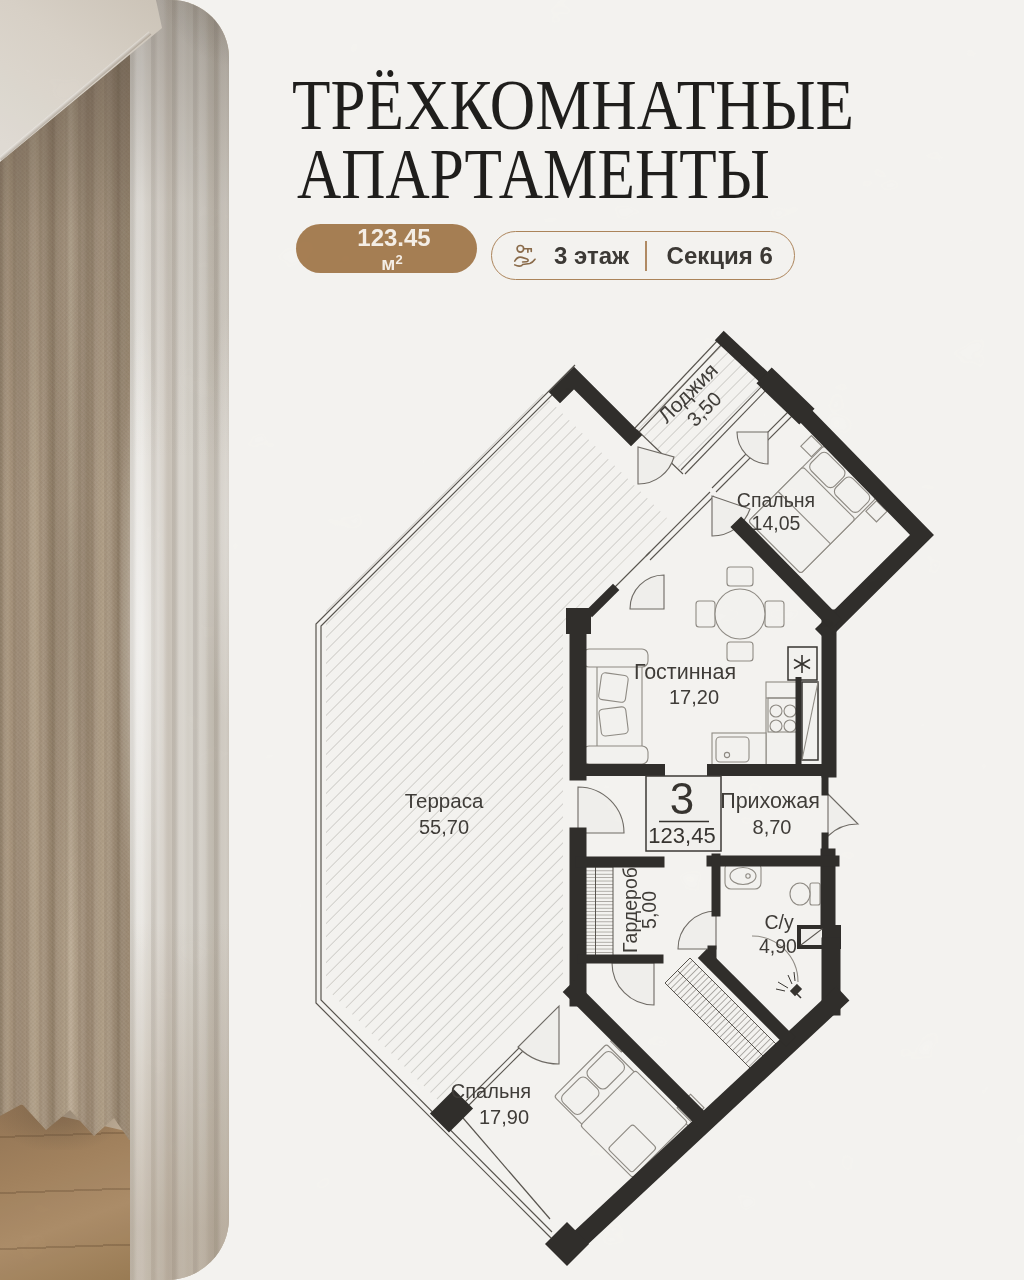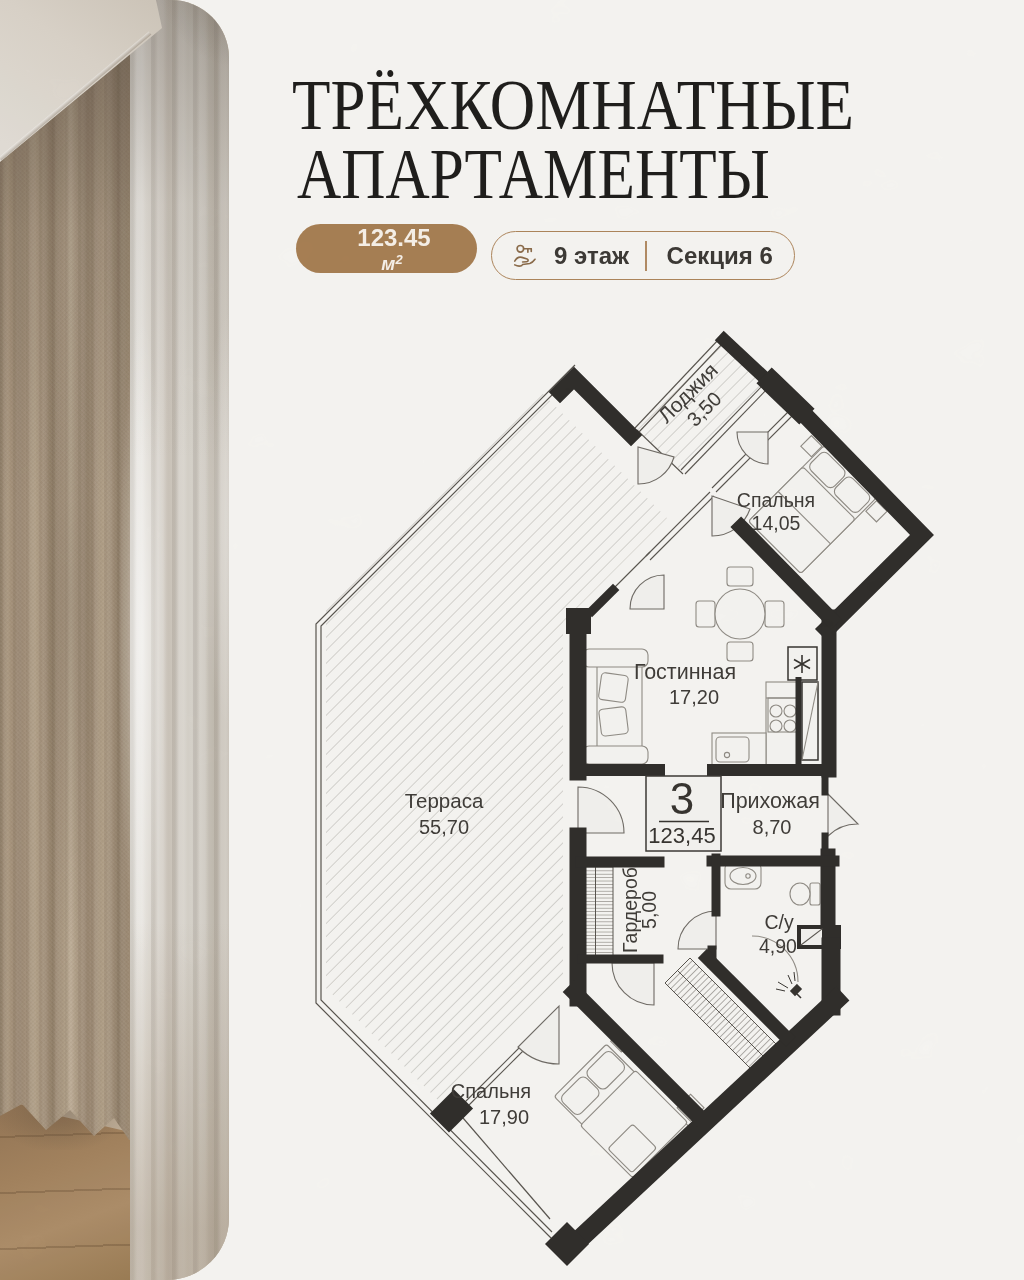--- a/index.html
+++ b/index.html
@@ -51,21 +51,21 @@
        radial-gradient(ellipse 40px 460px at 70px 600px,rgba(84,70,54,.22),rgba(84,70,54,0) 75%);}
   #photo .hem{position:absolute;left:0px;top:1020px;width:150px;height:130px;
       background:radial-gradient(ellipse 95px 60px at 40% 70%,rgba(85,70,54,.35),rgba(85,70,54,0) 70%);}
   
   #titleSvg{position:absolute;left:0;top:0;}
   
   .badge{position:absolute;display:flex;align-items:center;box-sizing:border-box;}
   #badge1{left:296px;top:224px;width:181px;height:49px;border-radius:25px;
           background:#a77e52;color:#f8f2ea;flex-direction:column;}
   #badge1 .txt{font-size:24px;font-weight:bold;letter-spacing:0;margin-left:15px;}
-  #badge1 .m2{font-size:19px;font-weight:bold;margin-left:11px;font-style:italic;}
+  #badge1 .m2{font-size:19px;font-weight:bold;margin-left:11px;}
   #badge1 .m2 sup{font-size:13px;vertical-align:6px;}
   #badge2{left:491px;top:231px;width:304px;height:49px;border-radius:25px;
           border:1.6px solid #ad8459;color:#3a3733;}
   #badge2 .txt{font-size:24px;font-weight:bold;}
   .vdiv{width:1.5px;height:30px;background:#b28b62;margin:0 20px 0 16px;}
 </style>
 </head>
 <body>
 <div id="root">
 <div id="photo">
@@ -99,21 +99,21 @@
 </div>
 
 <div class="badge" id="badge2">
   <svg width="27" height="27" viewBox="0 0 36 34" style="margin-left:19px" fill="none" stroke="#8a6a48" stroke-width="2.2" stroke-linecap="round" stroke-linejoin="round">
     <circle cx="12.5" cy="8" r="4.4"></circle>
     <path d="M16.8 8 h10 M22.5 8 v4.5 M27 8 v3.5"></path>
     <path d="M5 24.5 c2.5 -4.5 6 -6 9.5 -5 l7 2.2 c2 .7 1.8 3.4 -.8 3.6 l-5.2 .3"></path>
     <path d="M15.5 29 l9.5 -1.4 c3 -.9 5 -2.8 7 -5.6"></path>
     <path d="M5 29.5 c3.5 1.8 7 2 9.5 .8"></path>
   </svg>
-  <div class="txt" style="margin-left:16px">9 этаж</div>
+  <div class="txt" style="margin-left:16px">3 этаж</div>
   <div class="vdiv"></div>
   <div class="txt">Секция 6</div>
 </div>
 
 <svg id="plan" width="1024" height="1280" viewBox="0 0 1024 1280" style="position:absolute;left:0;top:0">
 <defs>
   <pattern id="hatch" width="9.2" height="9.2" patternUnits="userSpaceOnUse" patternTransform="rotate(45)">
     <rect width="9.2" height="9.2" fill="none"></rect>
     <line x1="0" y1="0" x2="0" y2="9.2" stroke="#b2afaa" stroke-width="1"></line>
   </pattern>

